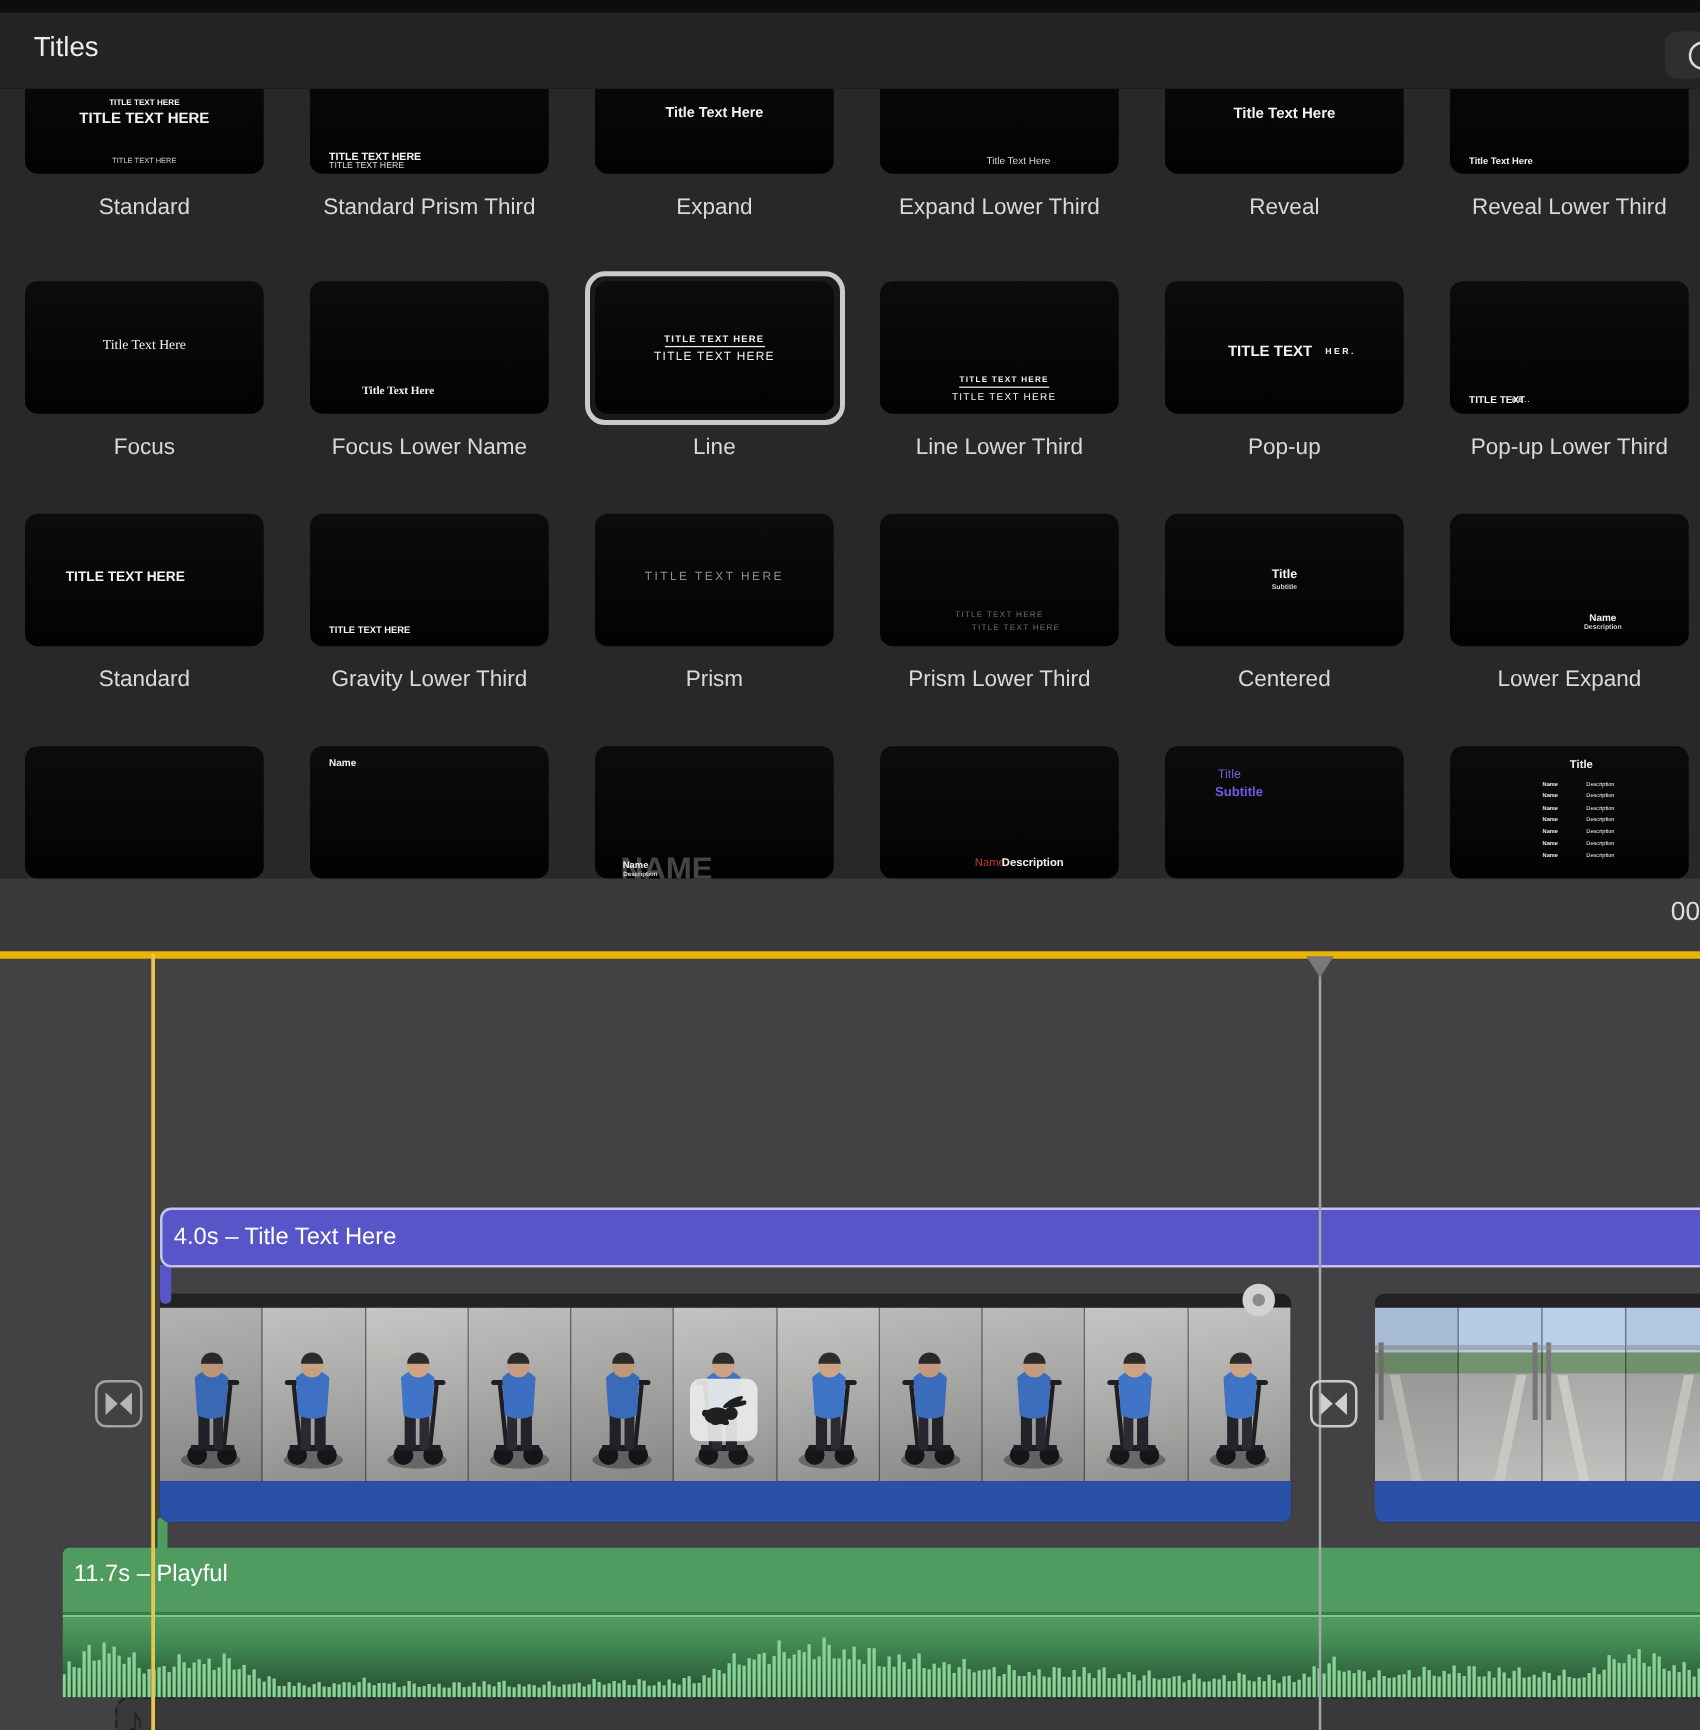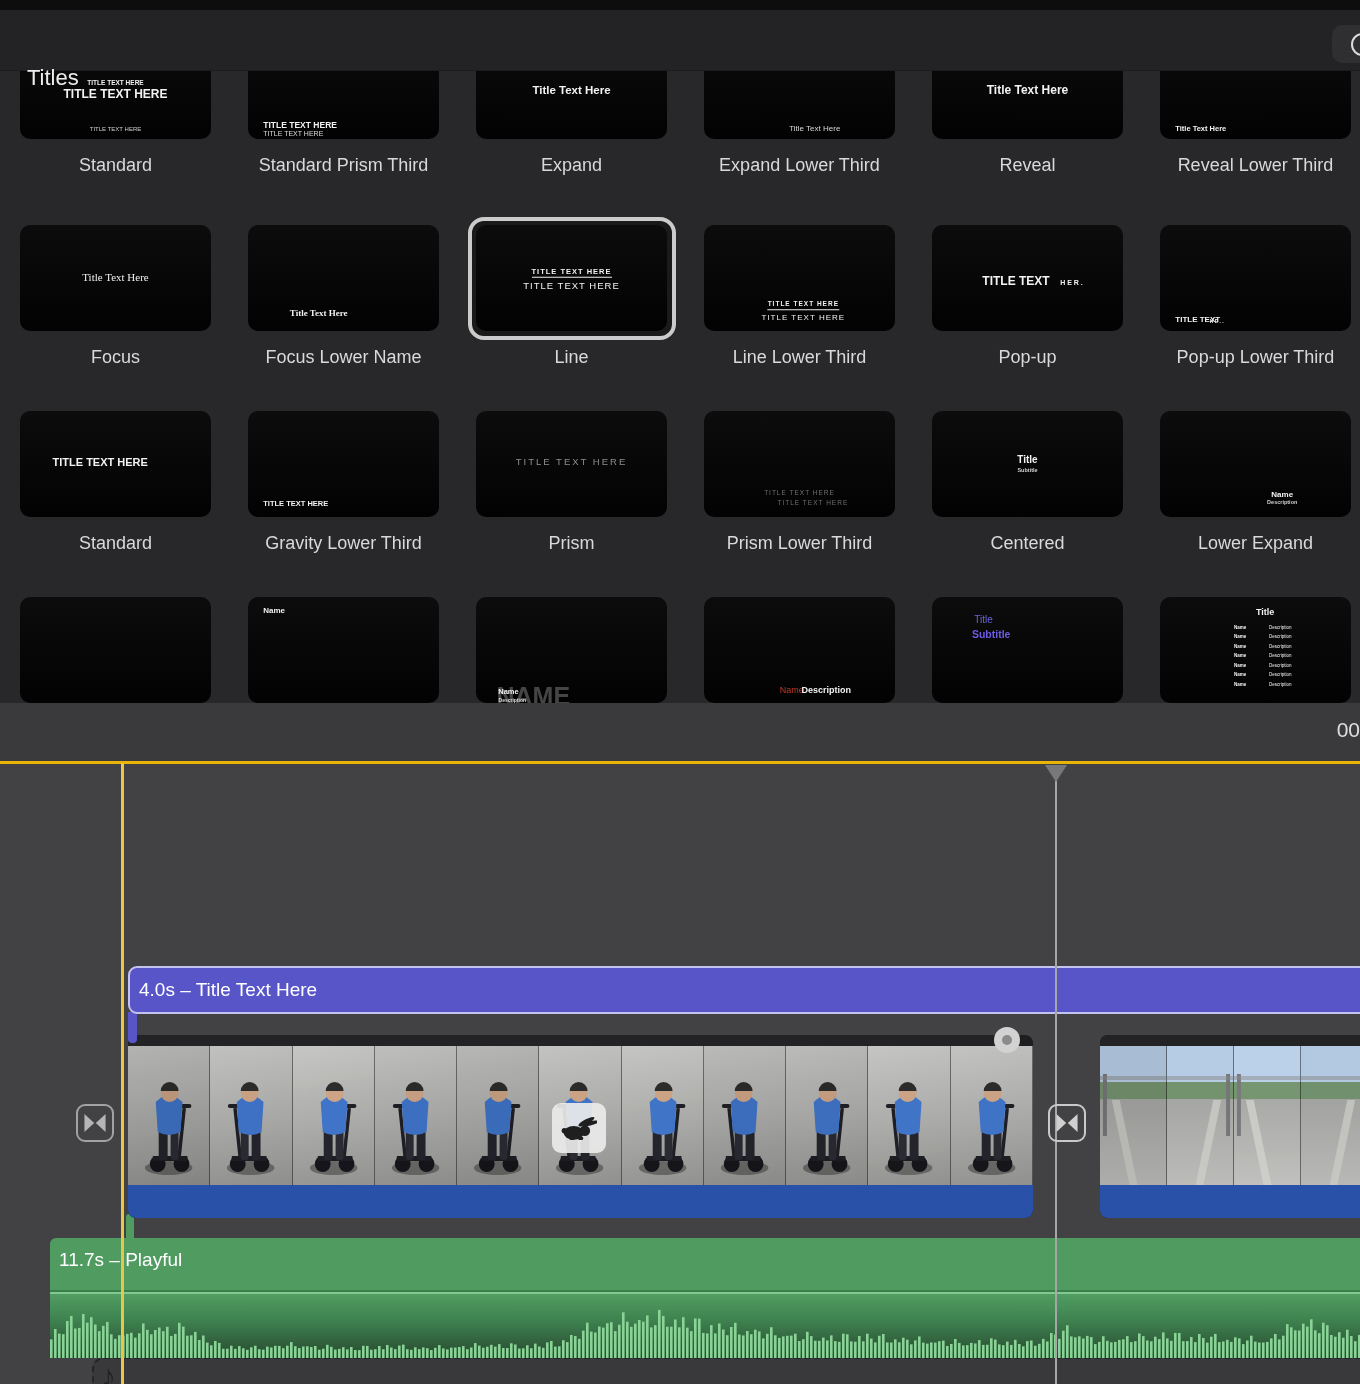--- a/index.html
+++ b/index.html
@@ -4,37 +4,37 @@
 <style>
   html,body{margin:0;padding:0;background:#2a2a2c;}
   .canvas{position:relative;width:1360px;height:1384px;overflow:hidden;
           background:#424244;font-family:"Liberation Sans",sans-serif;}
 
   
   .browser{position:absolute;left:0;top:0;width:1360px;height:703px;background:#28282a;overflow:hidden;}
   .top-strip{position:absolute;left:0;top:0;width:100%;height:10px;background:#0d0d0d;z-index:6;}
   .browser-header{position:absolute;left:0;top:10px;width:100%;height:60px;background:#232325;z-index:5;
                   border-bottom:1px solid #1c1c1e;}
-  .browser-title{position:absolute;left:27px;top:15px;font-size:22px;font-weight:500;color:#ededed;margin-top:40px;}
+  .browser-title{position:absolute;left:27px;top:15px;font-size:22px;font-weight:500;color:#ededed;}
   .search-btn{position:absolute;left:1332px;top:15px;width:60px;height:38px;background:#2f2f31;
               border:none;border-radius:10px;display:flex;align-items:center;}
   .search-circle{width:19px;height:19px;border:2.5px solid #dcdcdc;border-radius:50%;margin-left:13px;}
 
   .cell{position:absolute;width:191px;z-index:1;}
   .thumb{position:relative;width:191px;height:106px;border-radius:10px;overflow:hidden;
          background:linear-gradient(180deg,#0c0c0c,#020202);}
   .thumb span{position:absolute;white-space:nowrap;color:#f2f2f2;line-height:1;}
   .sel-ring{position:absolute;left:-8px;top:-8px;width:194px;height:109px;border:4px solid #cbcbcb;
             border-radius:16px;padding:3px;background:#1a1a1a;}
   .cell-label{position:absolute;left:8px;top:121px;width:175px;text-align:center;color:#d9d9d9;
               font-size:18px;line-height:1.28;}
 
   
   .ruler{position:absolute;left:0;top:703px;width:100%;height:58px;background:#3a3a3c;
-         border-bottom:3px solid #eab308;z-index:3;}
+         border-bottom:6px solid #eab308;z-index:3;}
   .timecode{position:absolute;right:0px;top:15px;font-size:21px;color:#dedede;}
   .tl-body{position:absolute;left:0;top:763px;width:100%;height:621px;background:#424244;}
 
   .skimmer-line{position:absolute;left:1055px;top:765px;width:2px;height:619px;background:#a6a6a6;z-index:40;}
   .skimmer-tri{position:absolute;left:1045px;top:765px;width:0;height:0;z-index:41;
                border-left:11px solid transparent;border-right:11px solid transparent;
                border-top:17px solid #76787a;}
   .playhead{position:absolute;left:121px;top:763px;width:2.5px;height:621px;background:#e7c64b;z-index:60;}
 
   .title-bar{position:absolute;left:128px;top:966px;width:1240px;height:48px;background:#5855c9;

